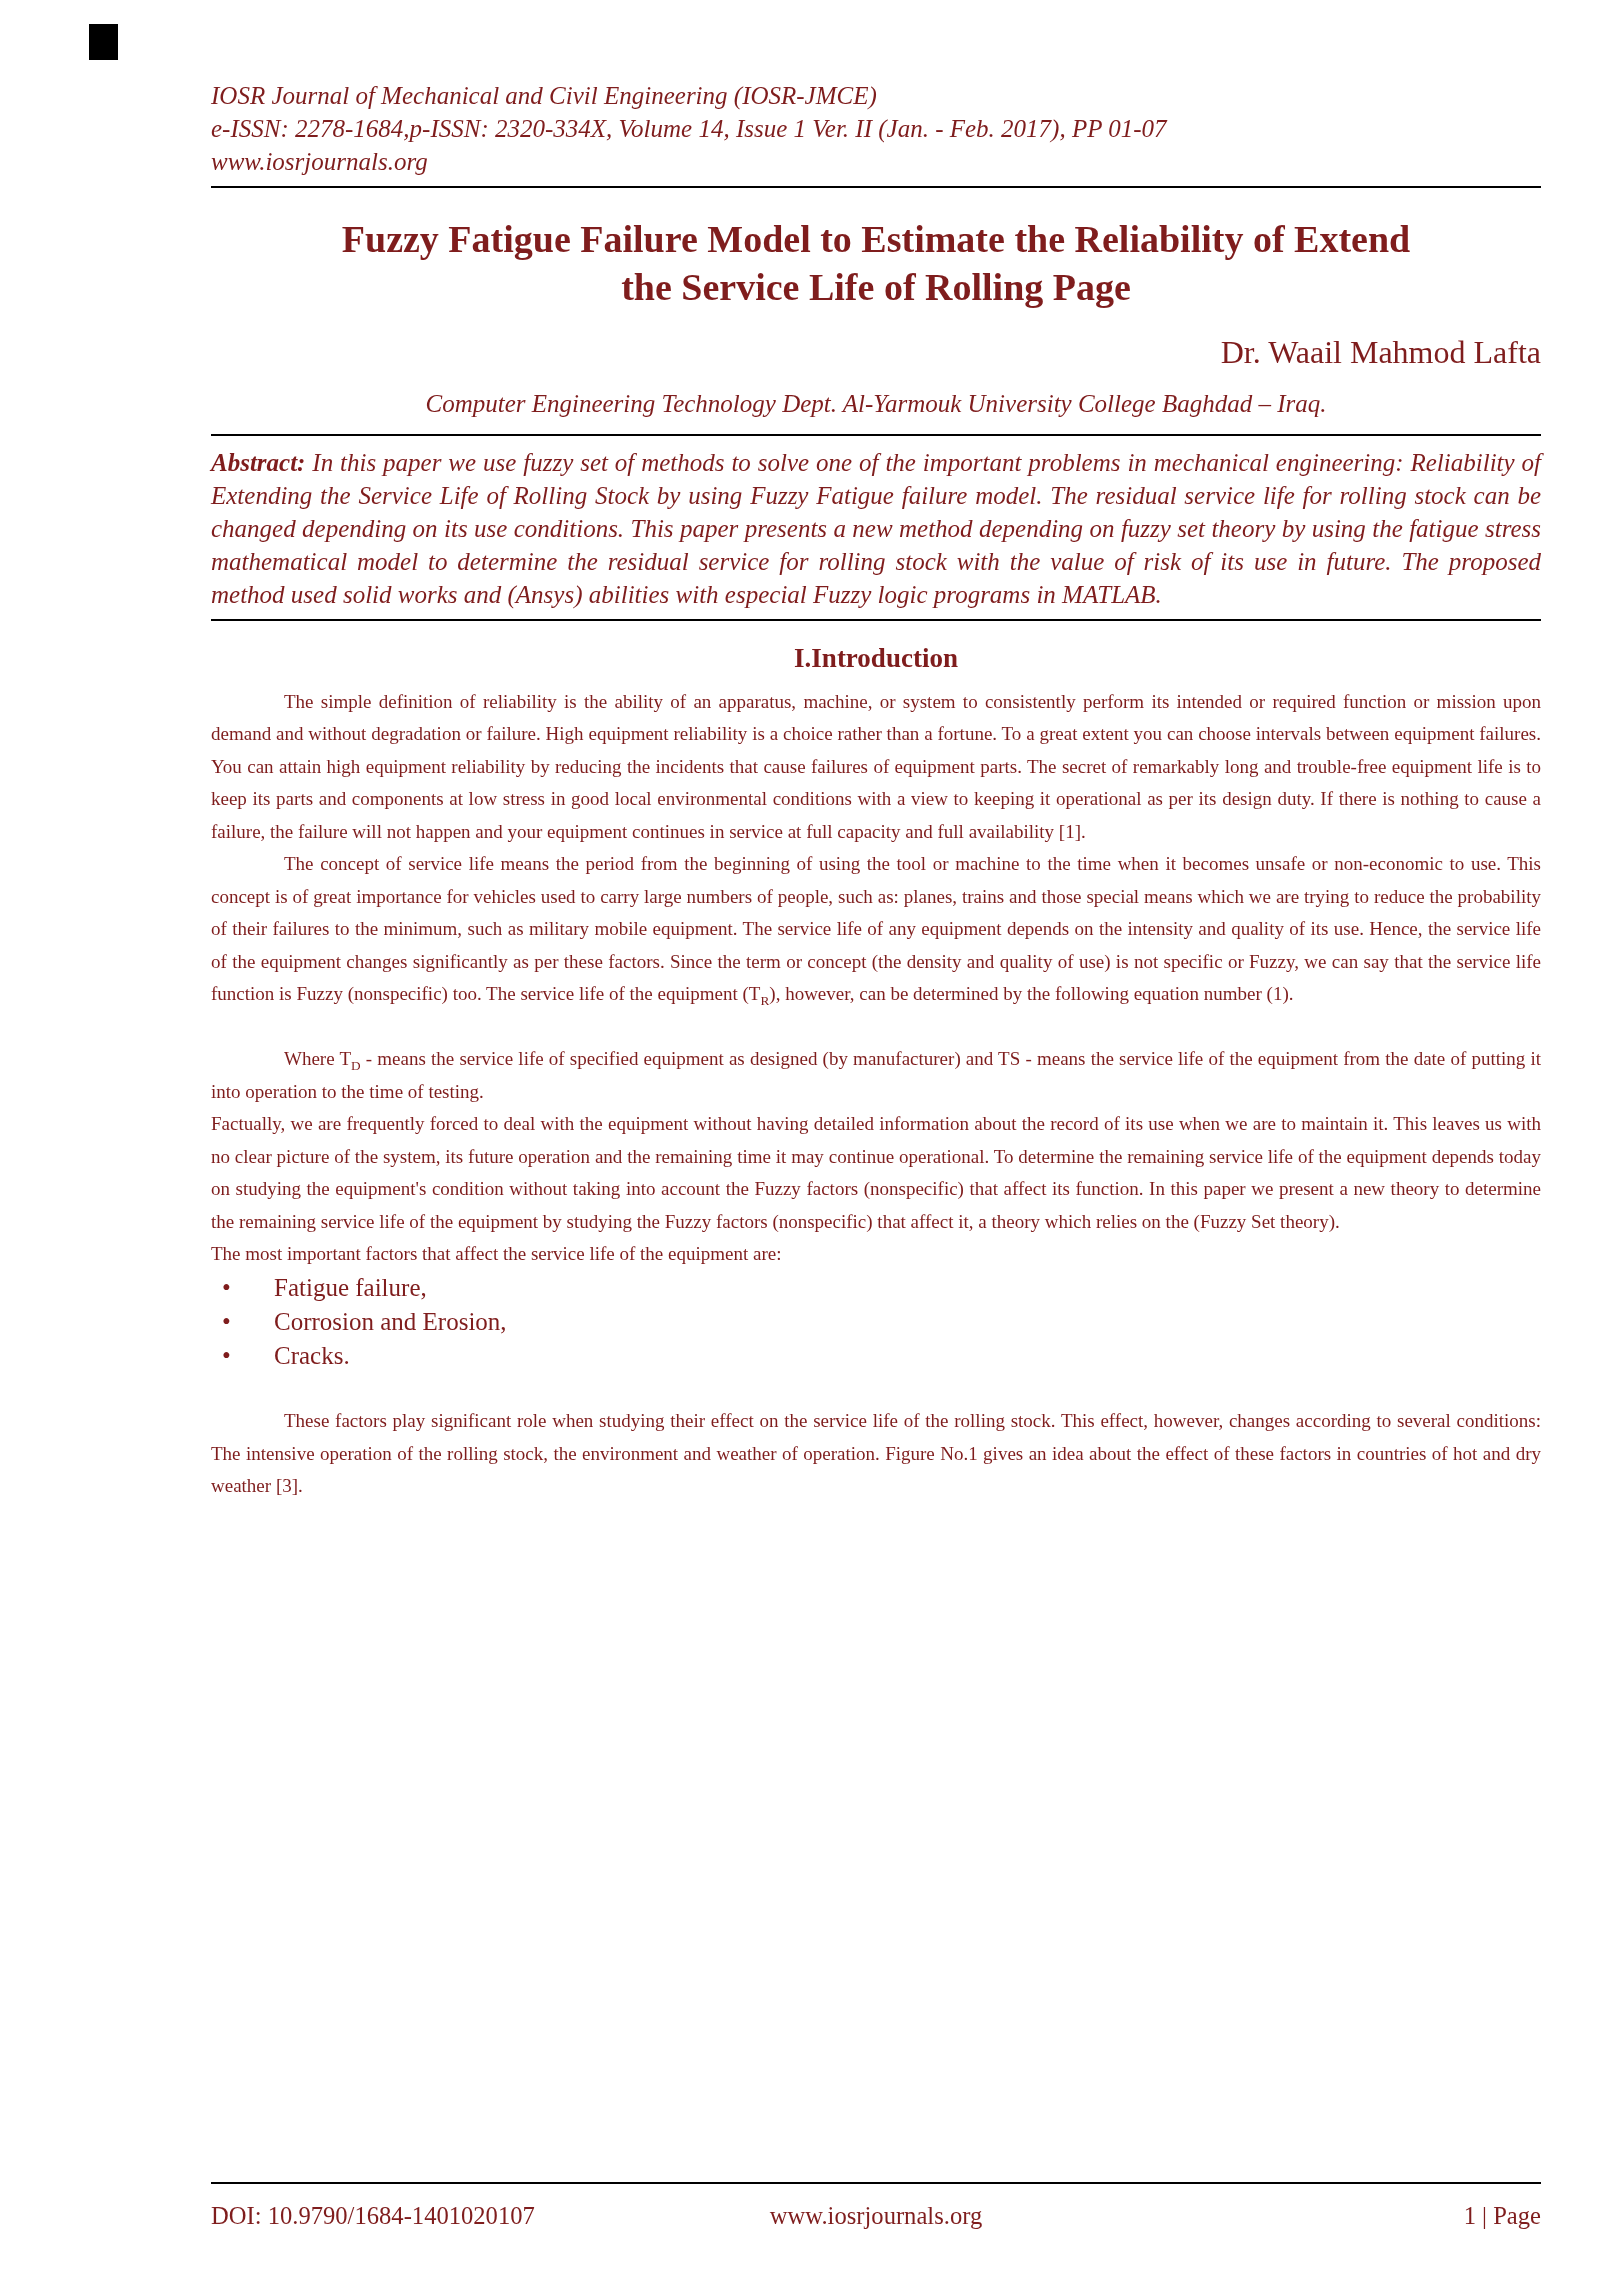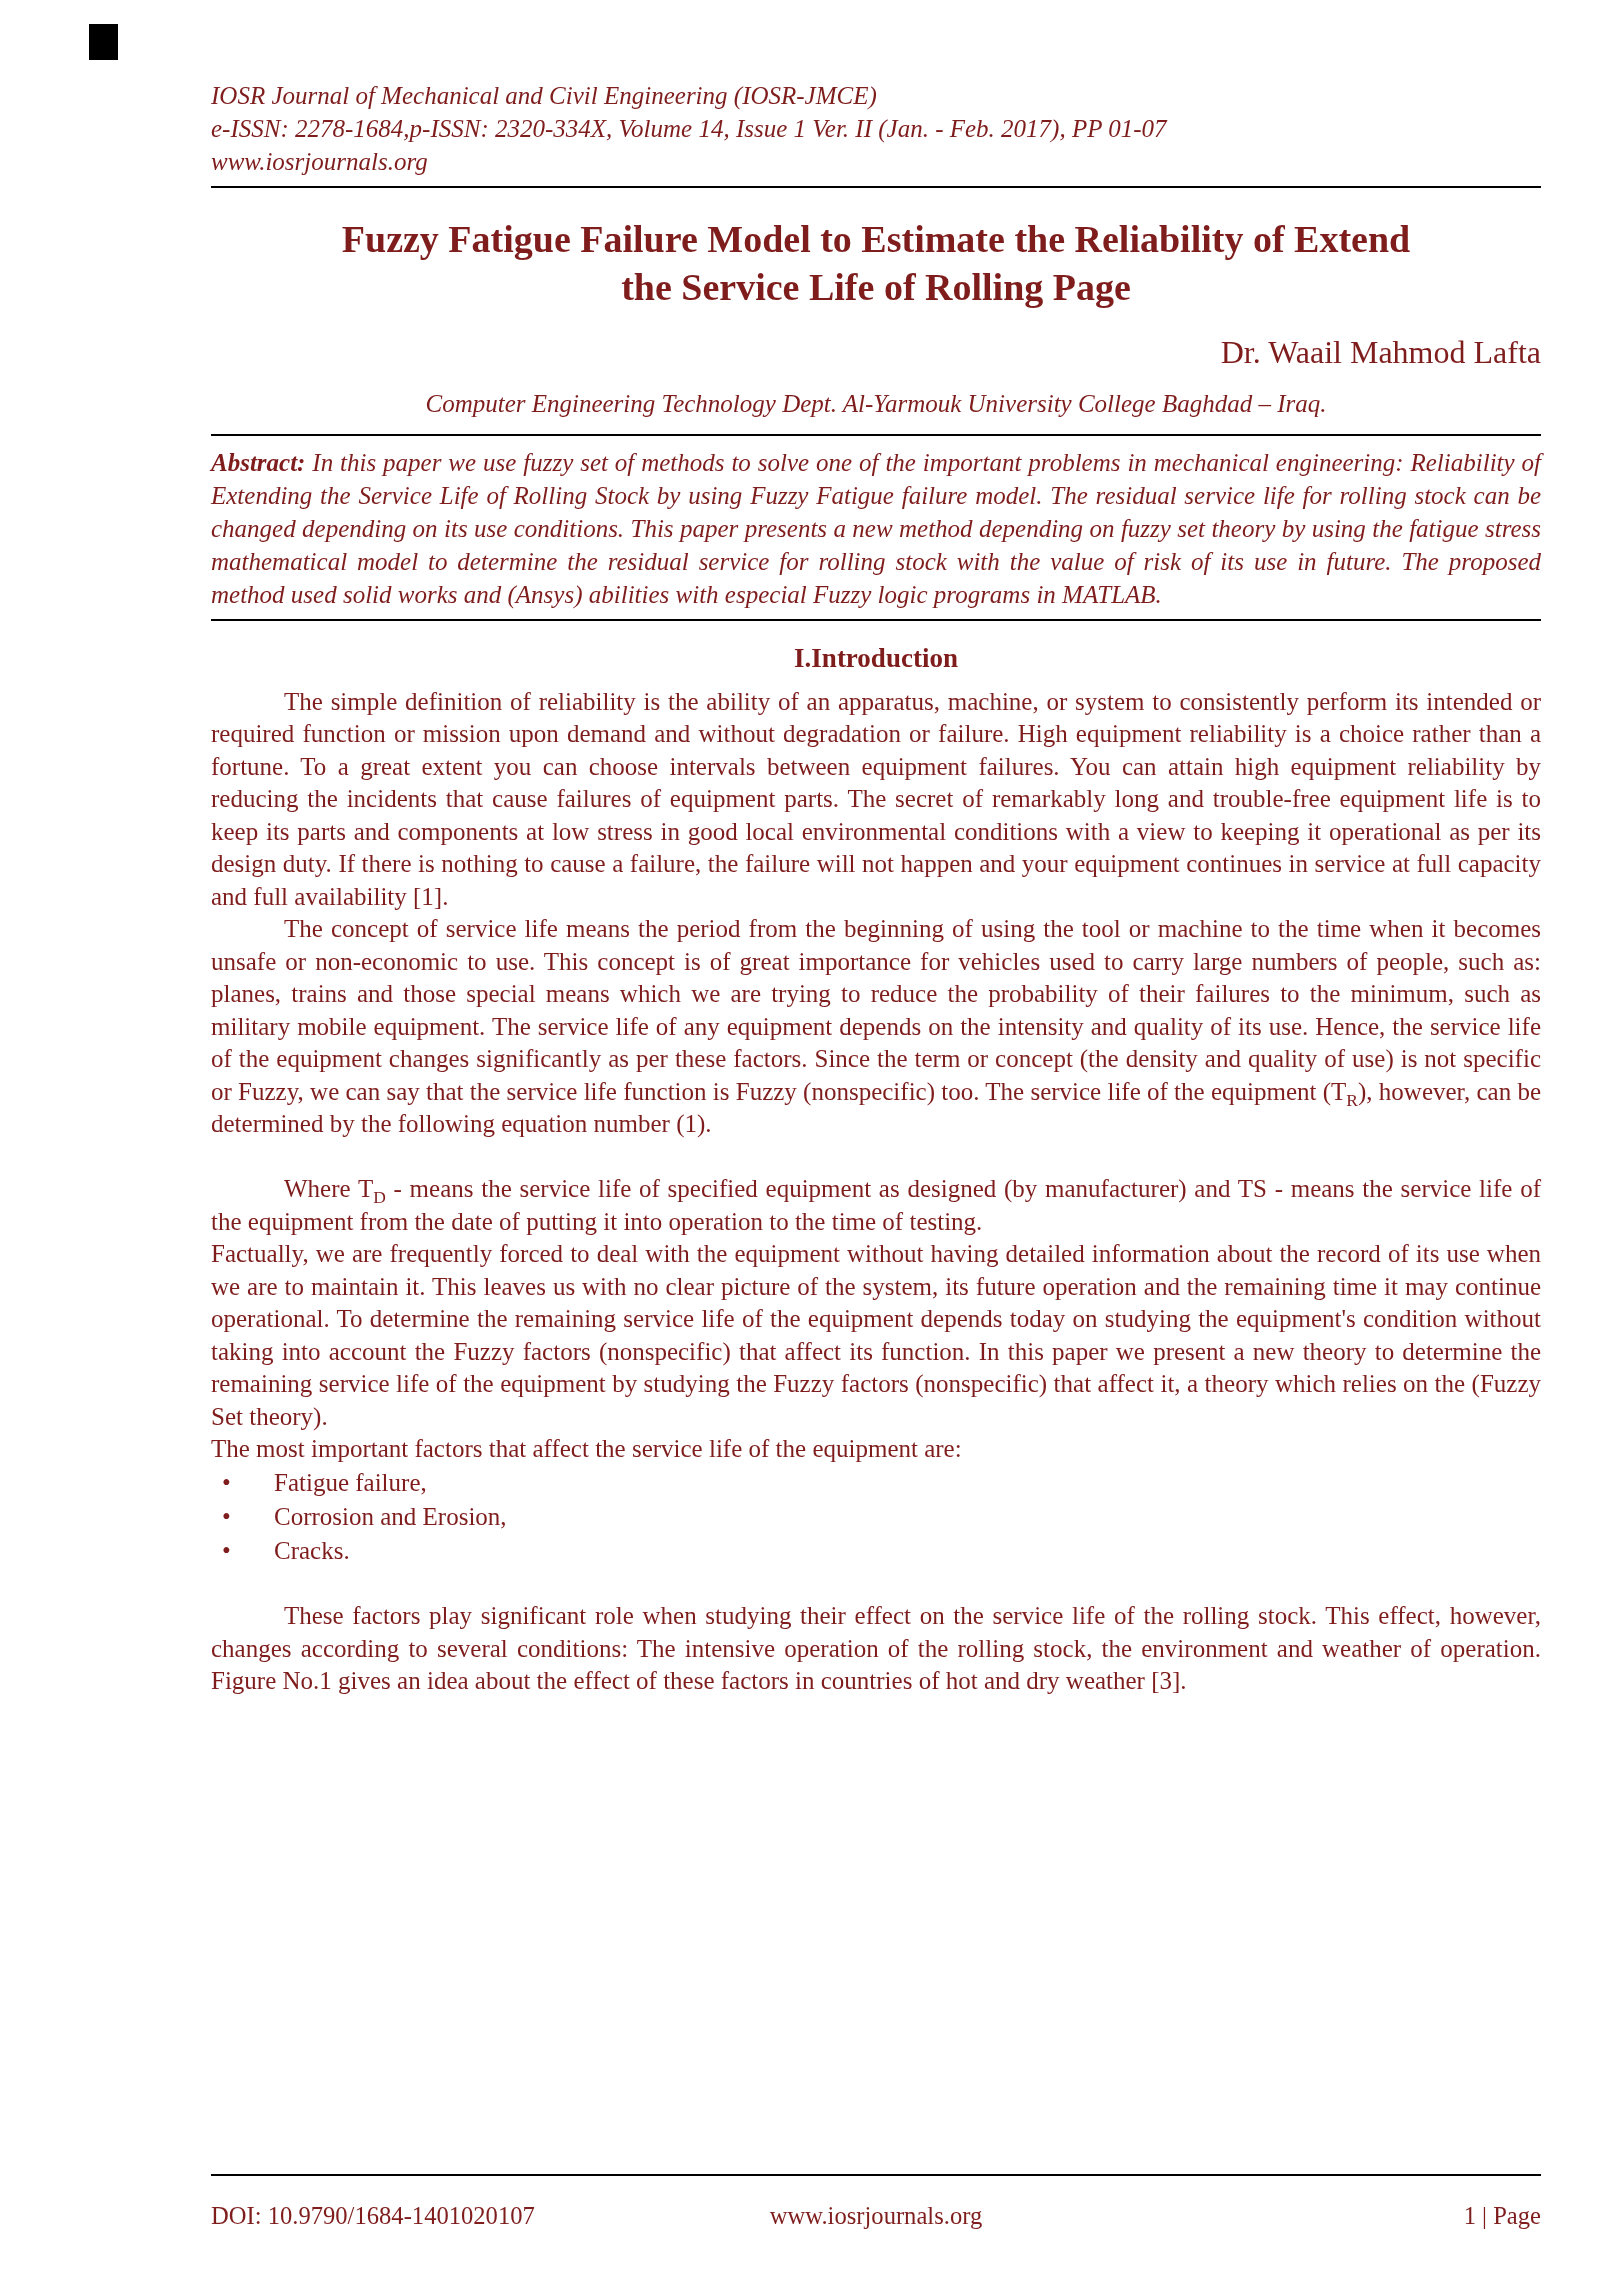--- a/index.html
+++ b/index.html
@@ -62,21 +62,21 @@
   .section-heading {
     margin-top: 20.6px;
     text-align: center;
     font-weight: bold;
     font-size: 27px;
     line-height: 35px;
   }
   .section-heading .heading-title { }
   .body-p {
     margin: 0;
-    font-size: 25px;
+    font-size: 19px;
     line-height: 32.5px;
     text-align: justify;
   }
   .first-p { margin-top: 9.5px; }
   .indent { text-indent: 73px; }
   sub { font-size: 70%; line-height: 0; }
   .equation {
     margin: 1.6px 0;
     font-size: 25px;
     line-height: 35px;
@@ -91,21 +91,21 @@
     padding-left: 11px;
   }
   .bullet-dot { display: inline-block; width: 52px; }
   .p-gap-above { margin-top: 32.5px; }
   .footer {
     position: absolute;
     left: 211px;
     width: 1330px;
     bottom: 63px;
     border-top: 2.4px solid #000000;
-    padding-top: 24px;
+    padding-top: 16px;
     font-size: 24.6px;
     line-height: 32px;
   }
   .footer-inner { position: relative; width: 100%; }
   .footer-center {
     position: absolute;
     left: 50%;
     transform: translateX(-50%);
     top: 0;
   }

